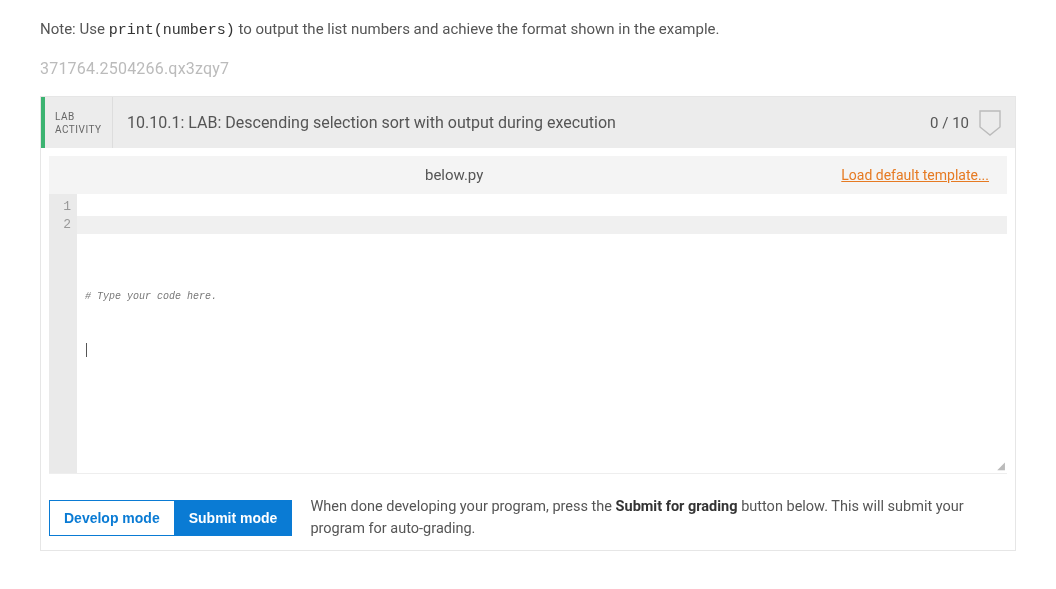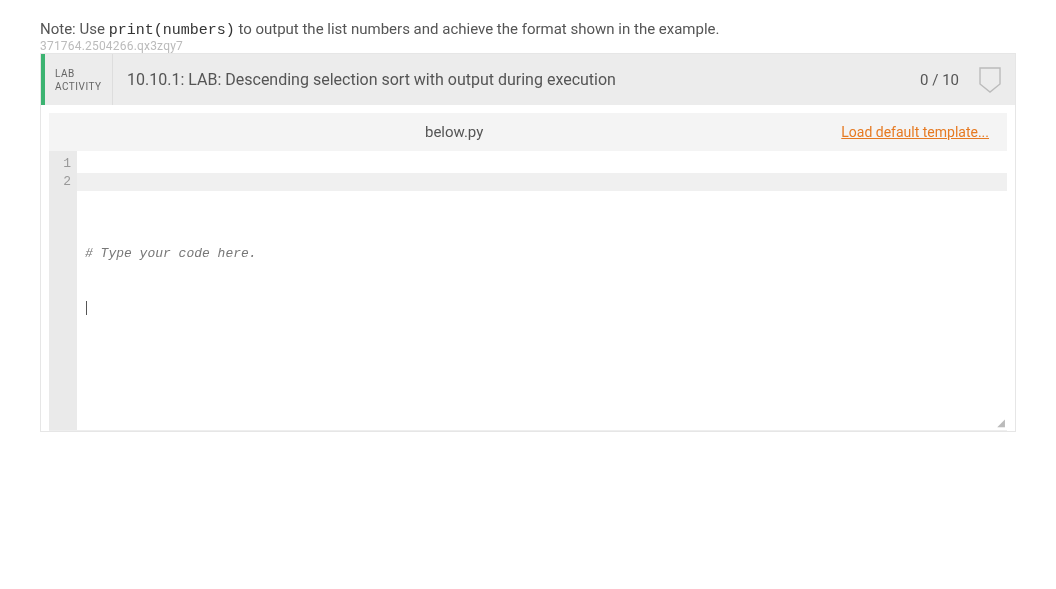--- a/index.html
+++ b/index.html
@@ -8,30 +8,31 @@
       background: #fff;
       color: #333;
       font-size: 14px;
     }
     .page {
       padding: 20px 40px;
     }
     .note {
       color: #555;
       font-size: 15px;
-      margin-bottom: 0;
+      margin-bottom: 20px;
     }
     .note .code {
       font-family: "Courier New", Courier, monospace;
       color: #333;
     }
     .watermark {
       color: #bbb;
-      font-size: 12px;
+      font-size: 16px;
       letter-spacing: 0.2px;
+      margin-bottom: 18px;
     }
     .lab-container {
       border: 1px solid #e6e6e6;
       border-top: 1px solid #e6e6e6;
       background: #fff;
     }
     .lab-header {
       display: flex;
       align-items: stretch;
       background: #ececec;
@@ -58,21 +59,21 @@
       font-size: 16px;
       color: #555;
       font-weight: 400;
     }
     .lab-score {
       display: flex;
       align-items: center;
       padding: 0 14px;
       color: #555;
       font-size: 15px;
-      gap: 20px;
+      gap: 10px;
     }
     .shield-icon {
       width: 22px;
       height: 26px;
       display: inline-block;
     }
     .shield-icon svg { display: block; }
     .file-bar {
       display: flex;
       align-items: center;
@@ -107,21 +108,21 @@
       font-size: 13px;
       padding: 4px 6px 4px 10px;
       min-width: 28px;
       line-height: 18px;
       user-select: none;
     }
     .gutter .ln { display: block; }
     .code-area {
       flex: 1;
       font-family: "Courier New", Courier, monospace;
-      font-size: 13px;
+      font-size: 10px;
       padding: 4px 8px;
       line-height: 18px;
       white-space: pre;
       position: relative;
     }
     .code-line { min-height: 18px; }
     .code-line.comment { color: #777; font-style: italic; }
     .current-line-hl {
       position: absolute;
       left: 0; right: 0;
@@ -223,15 +224,24 @@
       <div class="code-area">
         <div class="current-line-hl"></div>
         <div class="code-lines">
           <div class="code-line comment"># Type your code here.</div>
           <div class="code-line"><span class="cursor"></span></div>
         </div>
       </div>
       <div class="resize-handle">◢</div>
     </div>
 
+    <div class="mode-row">
+      <div class="mode-buttons">
+        <button class="mode-btn">Develop mode</button>
+        <button class="mode-btn active">Submit mode</button>
+      </div>
+      <div class="mode-desc">
+        <span>When done developing your program, press the </span><b>Submit for grading</b><span> button below. This will submit your program for auto-grading.</span>
+      </div>
+    </div>
 
   </div>
 </div>
 
 </body></html>

